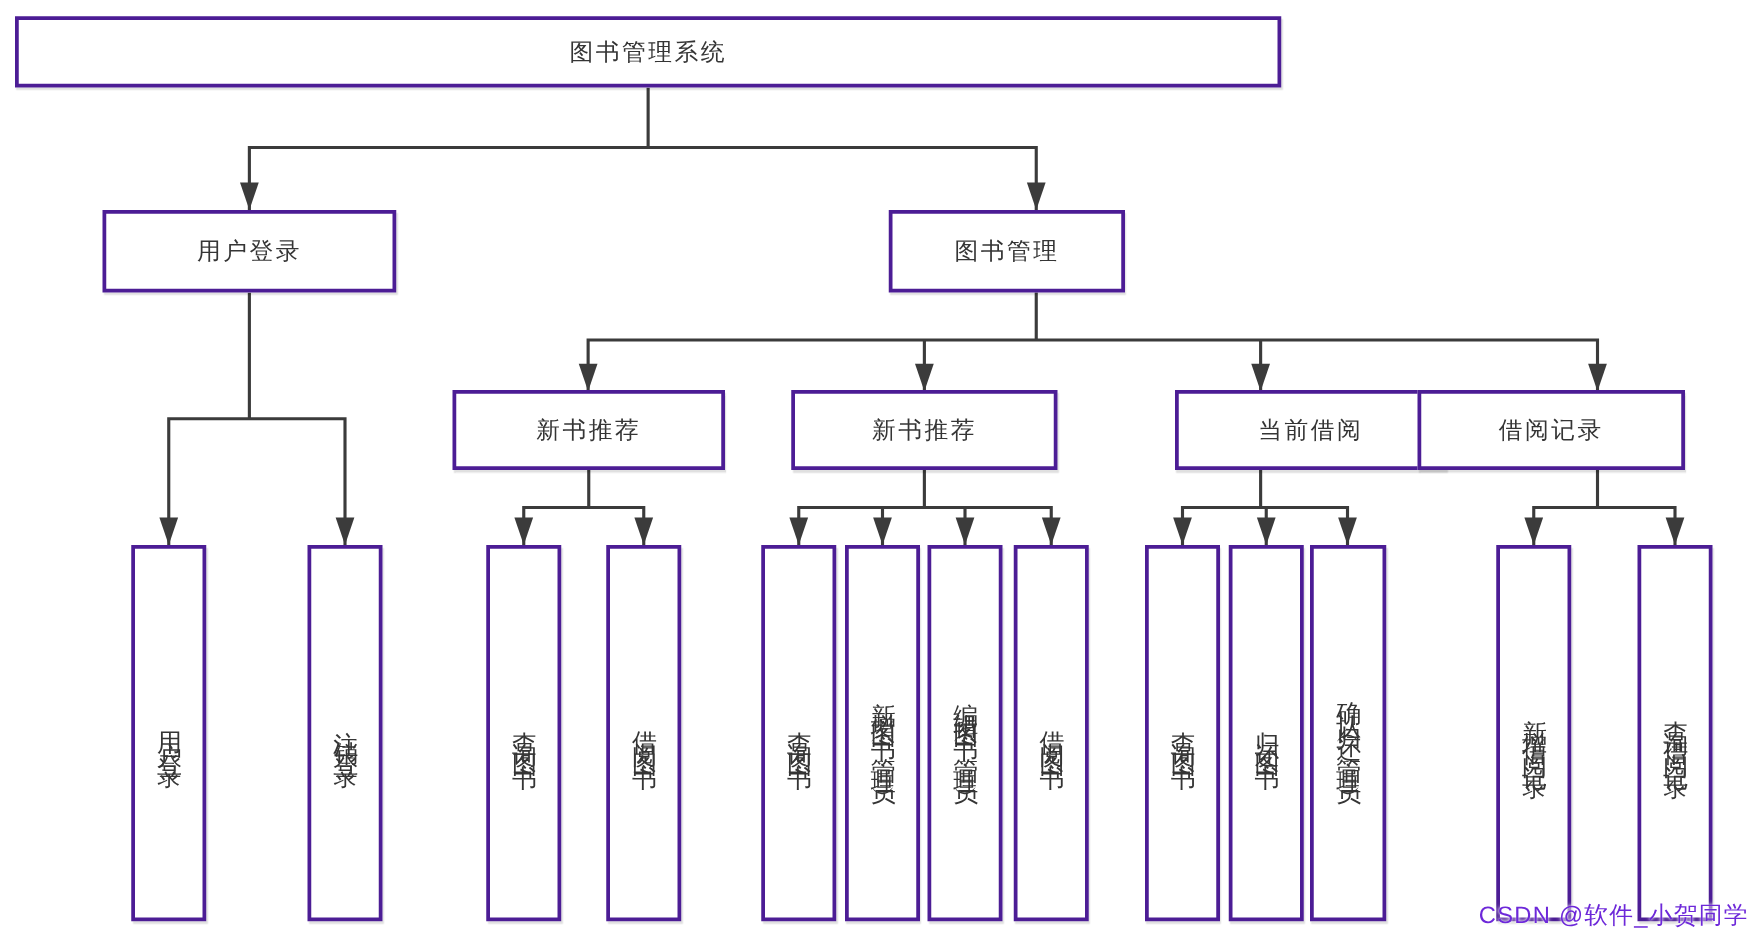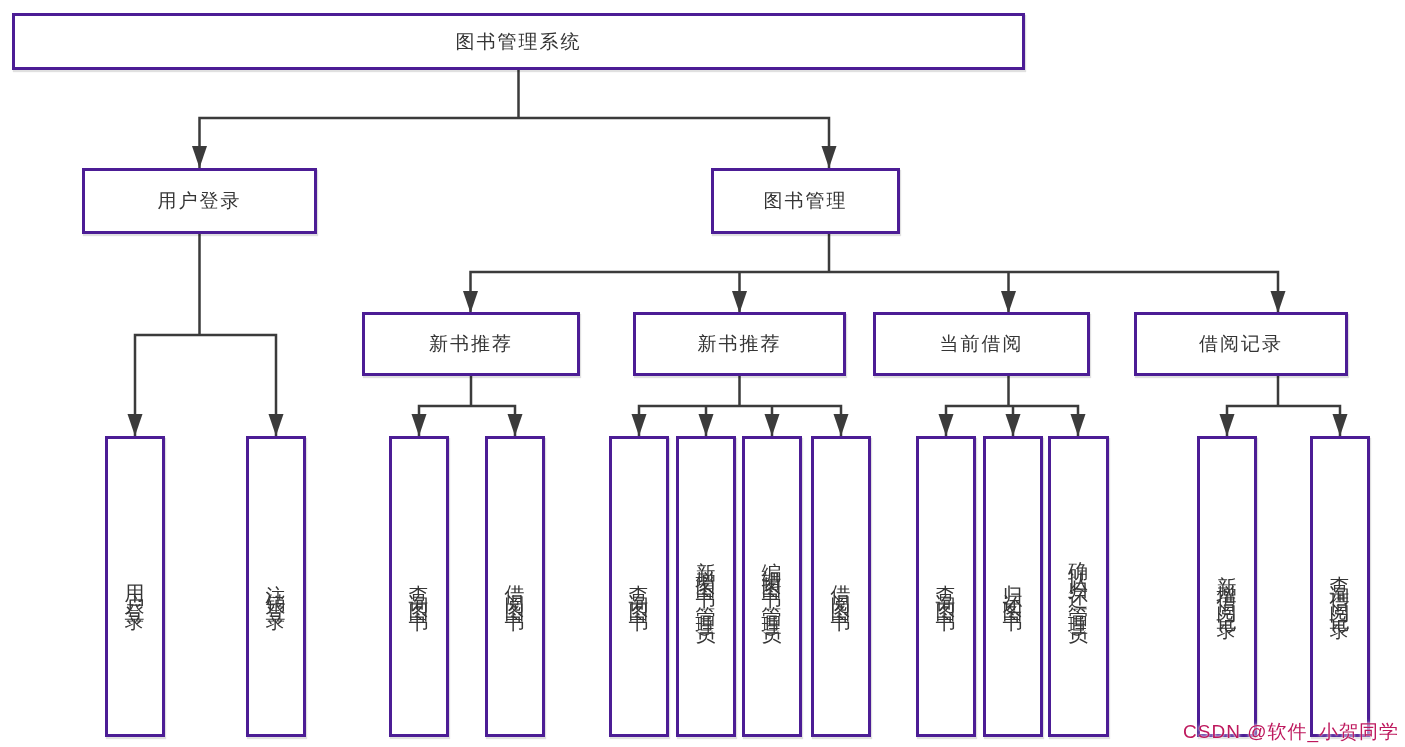--- a/index.html
+++ b/index.html
@@ -40,21 +40,21 @@
     line-height: 1;
     letter-spacing: 9px;
     white-space: nowrap;
   }
   .watermark {
     position: absolute;
     right: 6px;
     bottom: 2px;
     font-size: 19px;
     letter-spacing: 1px;
-    color: #be185d;
+    color: #6d28d9;
     text-shadow: 0 0 2px #ffffff, 0 0 4px #ffffff;
     white-space: nowrap;
   }
 </style>
 </head>
 <body>
 
 <div id="stage">
 
   <svg id="connectors" viewBox="0 0 1405 747" xmlns="http://www.w3.org/2000/svg">
@@ -96,21 +96,21 @@
   <div class="node" style="left:711px; top:168px; width:189px; height:66px;">
     <span class="h-label">图书管理</span>
   </div>
 
   <div class="node" style="left:362px; top:312px; width:218px; height:64px;text-align:right;">
     <span class="h-label">新书推荐</span>
   </div>
   <div class="node" style="left:633px; top:312px; width:213px; height:64px;">
     <span class="h-label">新书推荐</span>
   </div>
-  <div class="node" style="left:873px; top:312px; width:217px; height:64px;">
+  <div class="node" style="left:940px; top:312px; width:217px; height:64px;">
     <span class="h-label">当前借阅</span>
   </div>
   <div class="node" style="left:1134px; top:312px; width:214px; height:64px;">
     <span class="h-label">借阅记录</span>
   </div>
 
   <div class="node leaf" style="left:105px; top:436px; width:60px; height:301px;">
     <span class="v-label">用户登录</span>
   </div>
   <div class="node leaf" style="left:246px; top:436px; width:60px; height:301px;">

